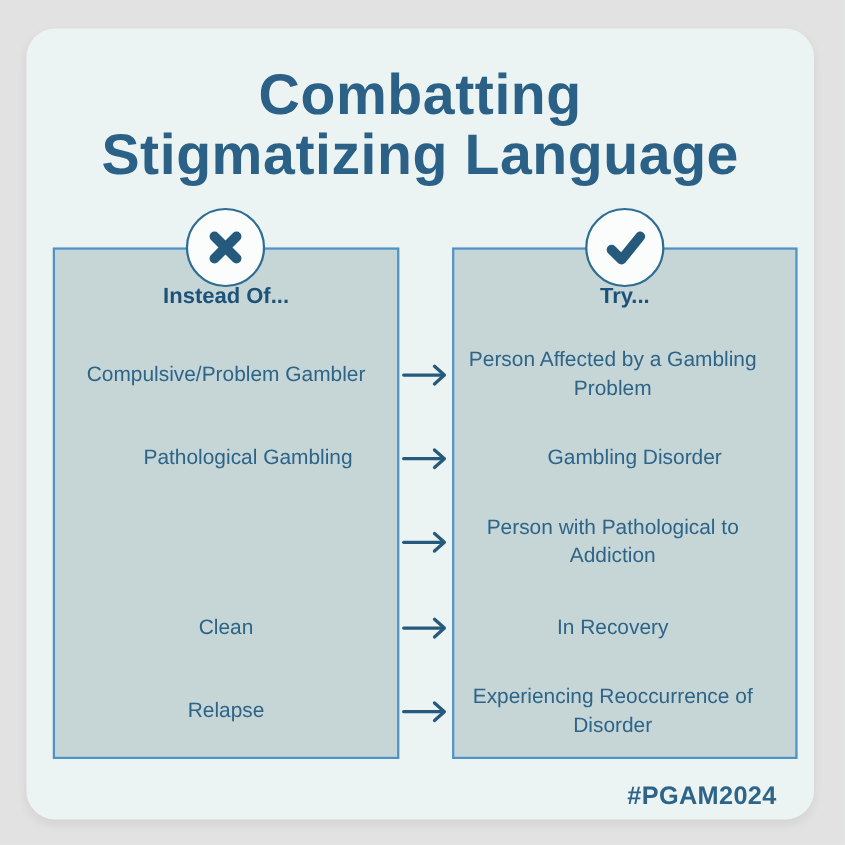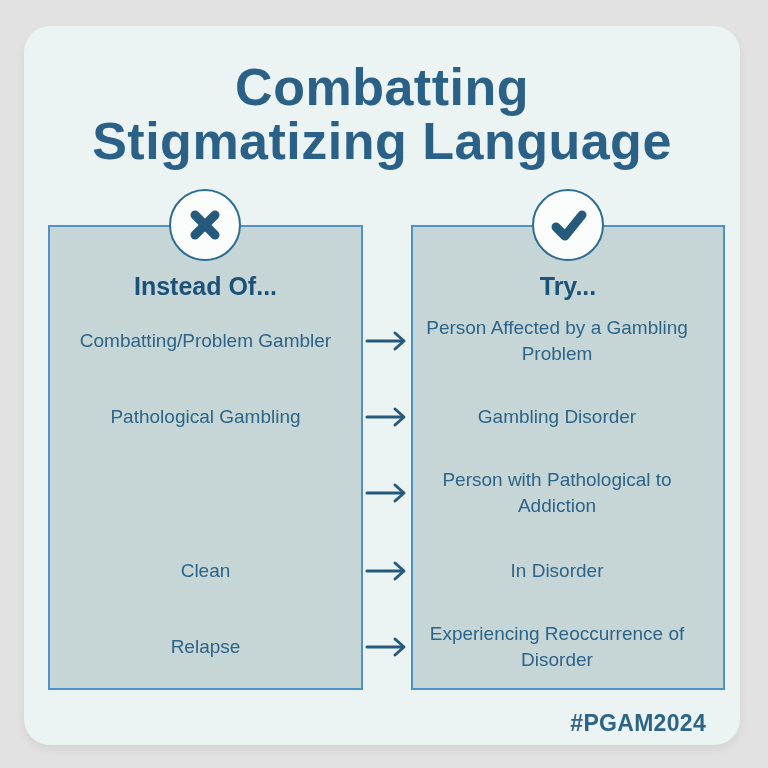--- a/index.html
+++ b/index.html
@@ -48,22 +48,22 @@
     background: var(--circle_fill, #fbfdfd);
     border: 2px solid var(--circle_border, #2e6d92);
     box-sizing: border-box;
     display: flex; align-items: center; justify-content: center;
     color: var(--icon_color, #265a7d);
   }
   .badge.left  { left: 145px; }
   .badge.right { left: 508px; }
   .col-header {
     position: absolute;
-    top: 246px;
-    font-size: 25px;
+    top: 232px;
+    font-size: 20px;
     font-weight: bold;
     text-align: center;
     color: var(--heading_text, #1d5278);
   }
   .col-header.left  { left: 24px;  width: 315px; }
   .col-header.right { left: 387px; width: 314px; }
   .row {
     position: absolute;
     display: flex;
     align-items: center;
@@ -71,21 +71,21 @@
     text-align: center;
     height: 64px;
     font-size: 19px;
     line-height: 26px;
     color: var(--body_text, #2d6488);
     box-sizing: border-box;
   }
   .row.left  { left: 24px;  width: 315px; padding: 0 14px; }
   .row.right { left: 376px; width: 314px; padding: 0 22px; }
   .r1 { top: 283px; }
-  .r2 { top: 359px; }
+  .r2 { top: 359px; margin-left: 20px; }
   .r3 { top: 435px; }
   .r4 { top: 513px; }
   .r5 { top: 589px; }
   .arrow {
     position: absolute;
     left: 340px;
     width: 48px; height: 22px;
     color: var(--icon_color, #265a7d);
   }
   .a1 { top: 304px; }
@@ -124,29 +124,29 @@
   </div>
   <div class="badge right">
     <svg width="50" height="50" viewBox="0 0 50 50">
       <polyline points="13,27 22,36 39,15" fill="none" stroke="currentColor" stroke-width="9" stroke-linecap="round" stroke-linejoin="round"></polyline>
     </svg>
   </div>
 
   <div class="col-header left">Instead Of...</div>
   <div class="col-header right">Try...</div>
 
-  <div class="row left r1">Combatting/Problem Gambler</div>
+  <div class="row left r1">Compulsive/Problem Gambler</div>
   <div class="row left r2">Pathological Gambling</div>
   <div class="row left r4">Clean</div>
   <div class="row left r5">Relapse</div>
 
   <div class="row right r1">Person Affected by a Gambling Problem</div>
   <div class="row right r2">Gambling Disorder</div>
   <div class="row right r3">Person with Pathological to Addiction</div>
-  <div class="row right r4">In Disorder</div>
+  <div class="row right r4">In Recovery</div>
   <div class="row right r5">Experiencing Reoccurrence of Disorder</div>
 
   <svg class="arrow a1" viewBox="0 0 48 22">
     <line x1="3" y1="11" x2="38" y2="11" stroke="currentColor" stroke-width="3" stroke-linecap="round"></line>
     <polyline points="31,3 40,11 31,19" fill="none" stroke="currentColor" stroke-width="3" stroke-linecap="round" stroke-linejoin="round"></polyline>
   </svg>
   <svg class="arrow a2" viewBox="0 0 48 22">
     <line x1="3" y1="11" x2="38" y2="11" stroke="currentColor" stroke-width="3" stroke-linecap="round"></line>
     <polyline points="31,3 40,11 31,19" fill="none" stroke="currentColor" stroke-width="3" stroke-linecap="round" stroke-linejoin="round"></polyline>
   </svg>

